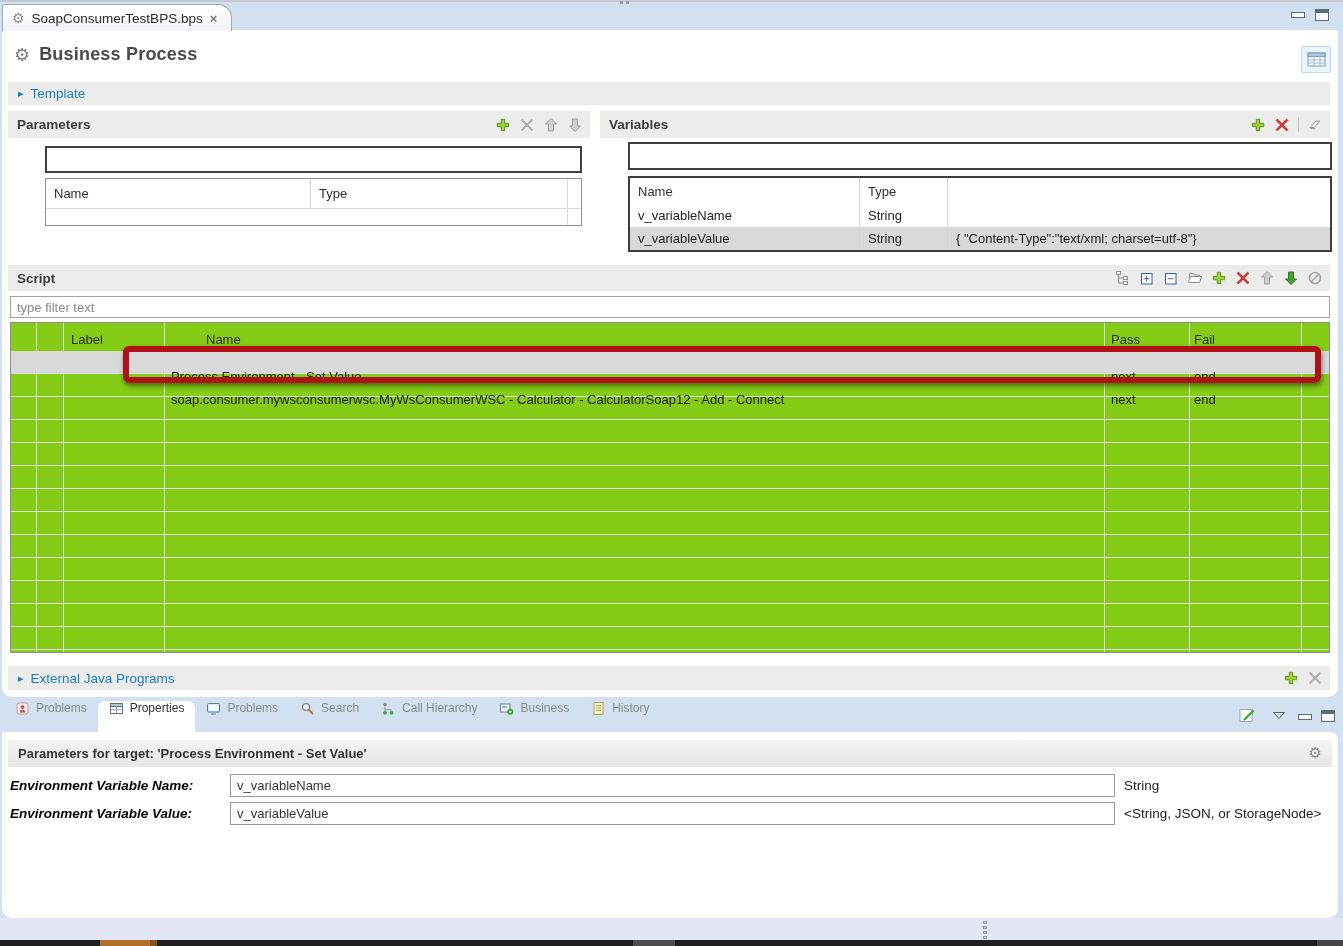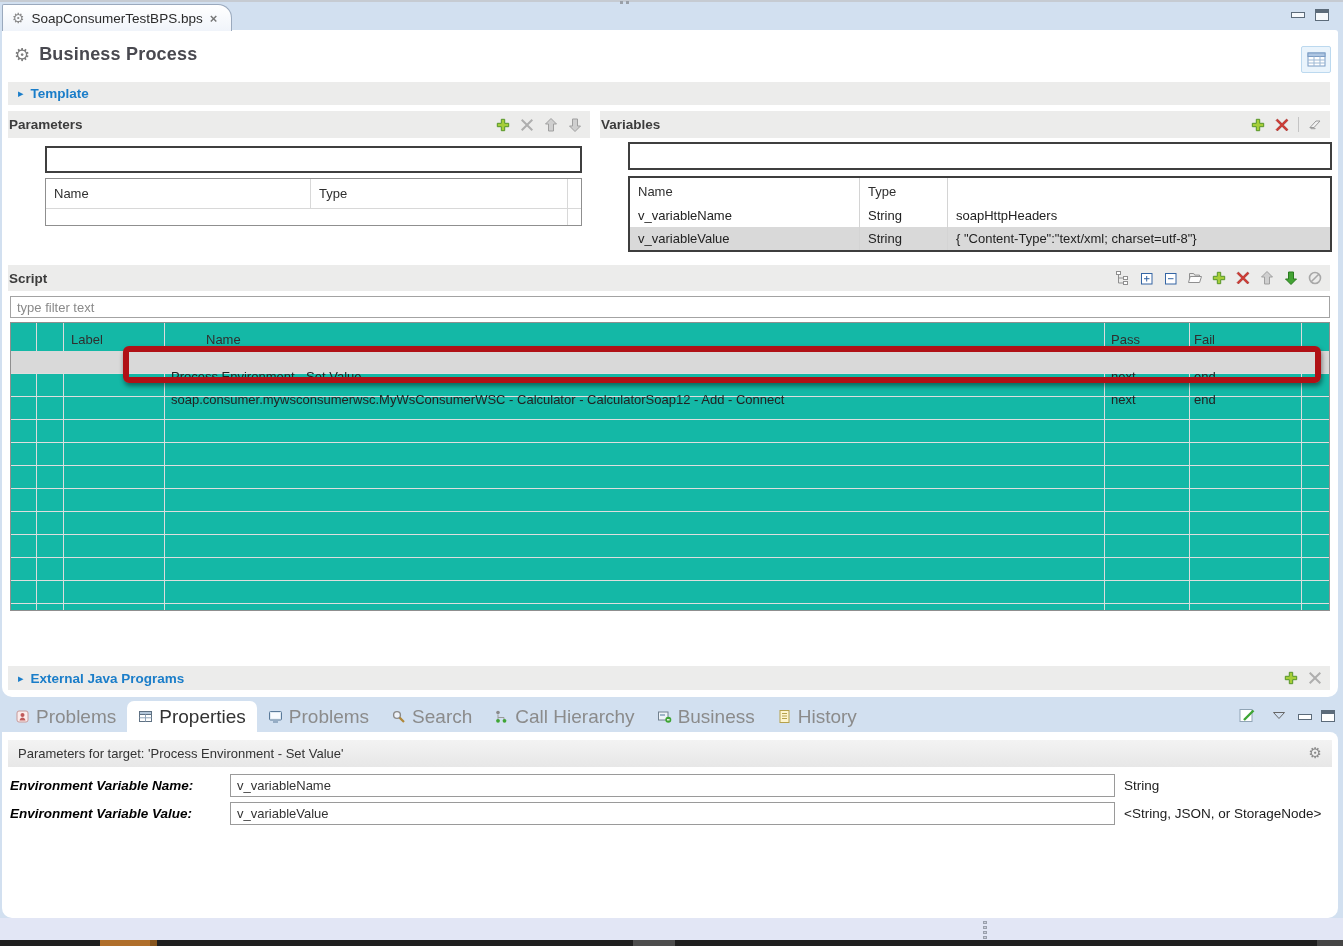--- a/index.html
+++ b/index.html
@@ -23,22 +23,22 @@
   
   .editor{position:absolute;left:2px;top:30px;width:1336px;height:667px;background:#fff;border-radius:0 3px 10px 10px;z-index:2}
   .bp-head{position:absolute;left:12px;top:14px;display:flex;align-items:center;gap:9px}
   .bp-head .gear{font-size:18px;color:#7c7c7c}
   .bp-title{font-size:18px;font-weight:bold;color:#494950;letter-spacing:.2px}
   .palette-btn{position:absolute;left:1299px;top:16px;width:30px;height:27px;background:#eaf4fc;border:1px solid #bcd9ef;border-radius:2px;display:flex;align-items:center;justify-content:center;cursor:pointer}
 
   .secbar{position:absolute;background:#ececeb;display:flex;align-items:center}
   .sec-toggle{display:flex;align-items:center;gap:7px;padding-left:10px;cursor:pointer}
   .sec-arrow{color:#1a7dc9;font-size:11px;font-family:"DejaVu Sans",sans-serif}
-  .sec-blue{color:#1a7dc9;font-weight:bold;font-size:13.5px}
-  .sec-title{font-weight:bold;font-size:13.5px;color:#3c3c3c;padding-left:1px}
+  .sec-blue{color:#1a7dc9;font-weight:normal;font-size:13.5px}
+  .sec-title{font-weight:bold;font-size:13.5px;color:#3c3c3c;padding-left:9px}
   .tools{margin-left:auto;display:flex;align-items:center;gap:8px;padding-right:7px}
   .icon16{width:16px;height:16px;display:block}
   .tsep{width:1px;height:15px;background:#c4c4c4}
 
   .flt{border:2px solid #3f3f3f;background:#fff;font-size:13px;padding:0 6px;font-family:inherit}
   .filter-light{border:1px solid #a3a3a3;background:#fff;font-size:13px;padding:0 6px;color:#333;font-family:inherit}
   ::placeholder{color:#8a8a8a;opacity:1}
 
   
   .ptable{position:absolute;left:43px;top:148px;width:537px;height:48px;border:1px solid #8f8f8f;background:#fff}
@@ -48,41 +48,41 @@
   .gutter{position:absolute;top:0;bottom:0;width:1px;background:#d8d8d8}
 
   .vtable{position:absolute;left:626px;top:146px;width:704px;height:76px;border:2px solid #3d3d3d;background:#fff}
   .vrow{display:grid;grid-template-columns:230px 88px 1fr;height:23px;align-items:center}
   .vrow.vhead{height:26px;color:#2f2f2f}
   .vrow span{padding-left:8px;white-space:nowrap;overflow:hidden}
   .vrow span:nth-child(-n+2){border-right:1px solid #d4d4d4;height:100%;display:flex;align-items:center}
   .vrow.sel{background:#d9d9d9}
 
   
-  .stable{position:absolute;left:8px;top:292px;width:1320px;height:289px;border:1px solid #8f8f8f;background:#14b8a6;overflow:hidden}
+  .stable{position:absolute;left:8px;top:292px;width:1320px;height:331px;border:1px solid #8f8f8f;background:#84cc16;overflow:hidden}
   .shead{position:relative;height:28px}
   .shead span{position:absolute;bottom:4px;color:#2f2f2f}
   .srow{position:relative;height:23px;border-bottom:1px solid #dedede}
   .srow.sel{background:#d9d9d9}
   .srow span{position:absolute;top:18px;white-space:nowrap}
   .c-task{left:160px}.c-pass{left:1100px}.c-fail{left:1183px}
   .vl{position:absolute;top:0;bottom:0;width:1px;background:#dcdcdc}
   .redbox{position:absolute;left:112px;top:23px;width:1198px;height:37px;border:6px solid #b01116;border-radius:6px;
           box-shadow:1px 3px 5px rgba(0,0,0,.45);z-index:5;pointer-events:none}
 
   
   .viewtabs{position:absolute;left:4px;top:701px;height:31px;display:flex;align-items:center;z-index:3}
-  .vtab{display:flex;align-items:center;gap:6px;padding:0 11px;height:31px;color:#8b8b8b;font-size:19px;cursor:pointer}
+  .vtab{display:flex;gap:6px;padding:0 11px;height:31px;color:#8b8b8b;font-size:12px;cursor:pointer}
   .vtab.active{background:#fff;border-radius:7px 7px 0 0;color:#333;font-weight:normal;height:32px}
   .viewctl{position:absolute;top:707px;z-index:3;cursor:pointer}
 
   
   .props{position:absolute;left:2px;top:732px;width:1336px;height:186px;background:#fff;border-radius:0 8px 10px 10px;z-index:2}
   .props-hdr{position:absolute;left:6px;top:8px;width:1324px;height:27px;background:linear-gradient(#f3f3f3,#e7e7e7);
-             display:flex;align-items:center;padding:0 10px;font-weight:normal;color:#333}
+             display:flex;align-items:center;padding:0 10px;font-weight:bold;color:#333}
   .props-hdr .gear{margin-left:auto;font-size:15px}
   .flabel{position:absolute;left:8px;font-weight:bold;font-style:italic;font-size:13.5px;color:#000;white-space:nowrap}
   .fin{position:absolute;left:228px;width:885px;height:23px;border:1px solid #9a9a9a;font-size:13px;padding:0 6px;color:#333;font-family:inherit}
   .fhint{position:absolute;left:1122px;font-size:13.5px;color:#1c1c1c;white-space:nowrap}
 
   
   .lavender{position:absolute;left:0;top:918px;width:1343px;height:22px;background:#e2e6f5}
   .sash{position:absolute;left:983px;top:921px;display:flex;flex-direction:column;gap:2px;cursor:row-resize}
   .sash i{width:4px;height:3px;background:#c9cdd8;border:1px solid #9aa0ad;display:block}
   .taskbar{position:absolute;left:0;top:940px;width:1343px;height:6px;background:#1f1f1f}
@@ -172,21 +172,20 @@
     </div>
     <input class="flt" style="position: absolute; left: 626px; top: 112px; width: 704px; height: 28px;" value="">
     <div class="vtable">
       <div class="vrow vhead">
         <span>Name</span>
         <span>Type</span>
       </div>
       <div class="vrow">
         <span>v_variableName</span>
         <span>String</span>
-        <span>soapHttpHeaders</span>
       </div>
       <div class="vrow sel">
         <span>v_variableValue</span>
         <span>String</span>
         <span>{ "Content-Type":"text/xml; charset=utf-8"}</span>
       </div>
     </div>
 
     <div class="secbar" style="left:6px;top:235px;width:1322px;height:26px">
       <span class="sec-title">Script</span>

